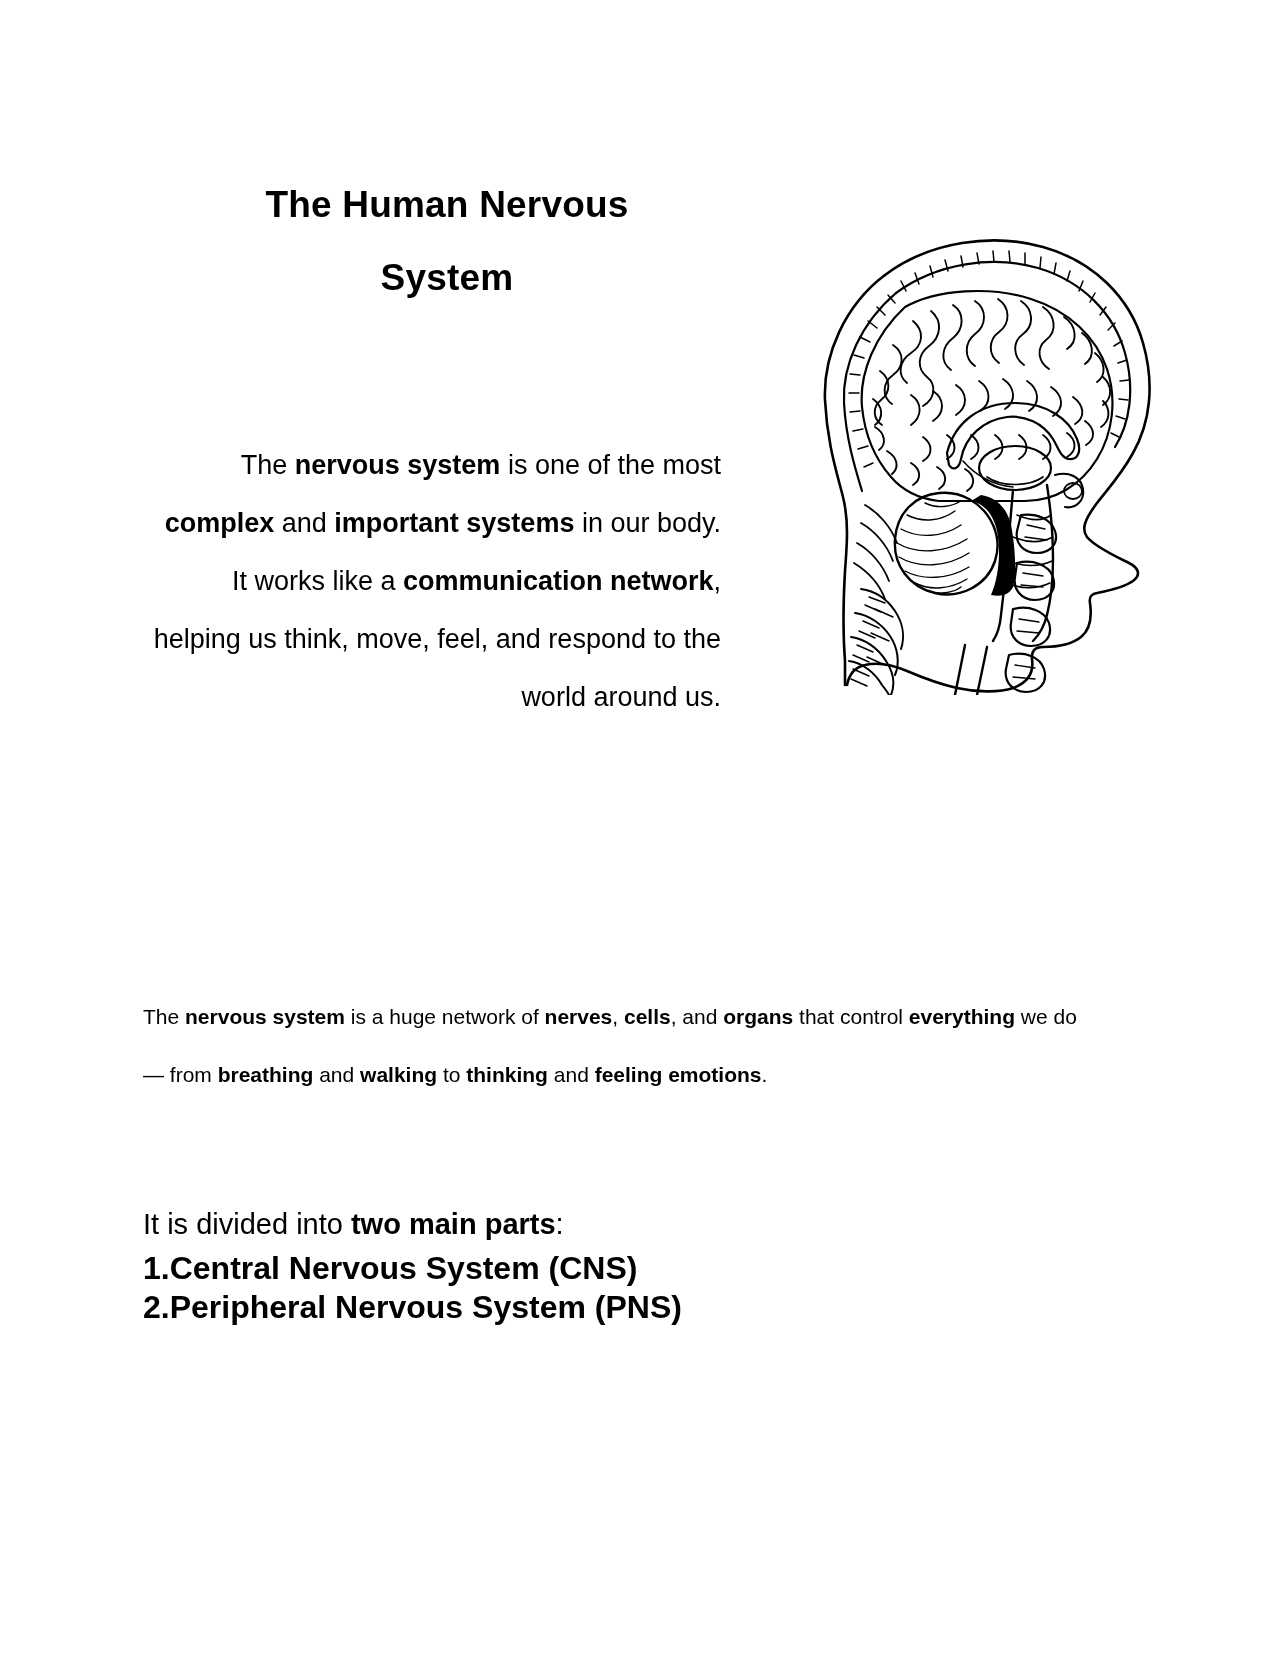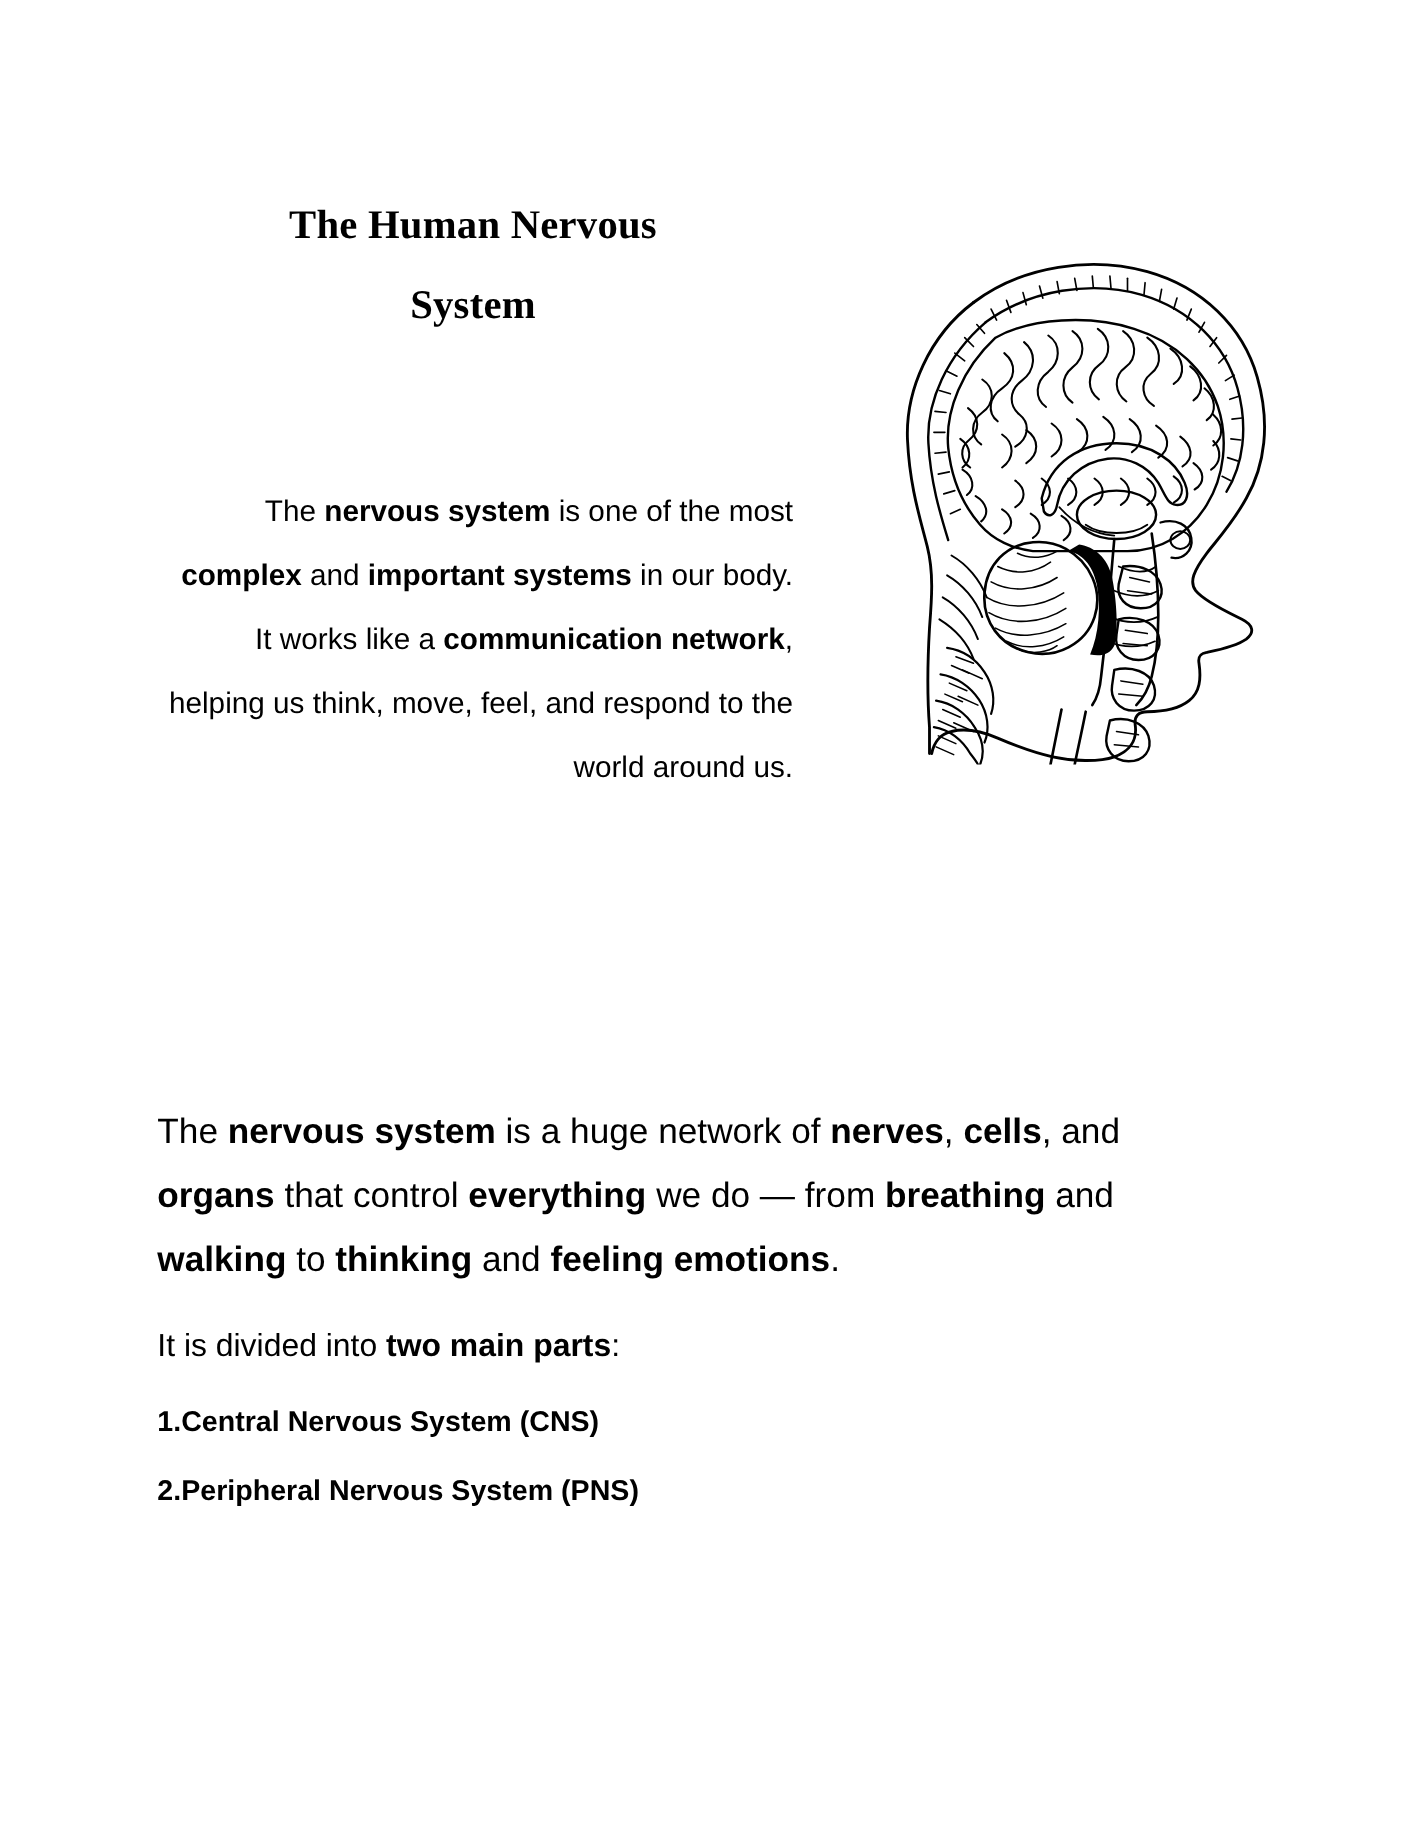--- a/index.html
+++ b/index.html
@@ -18,25 +18,24 @@
   .page {
     position: relative;
     width: 1280px;
     height: 1656px;
     background: #ffffff;
   }
 
   
   .title-block {
     position: absolute;
-    left: 126px;
+    left: 143px;
     top: 168px;
     width: 608px;
     text-align: center;
-    font-family: Liberation Serif, serif;
   }
   .title-line {
     font-size: 37px;
     font-weight: bold;
     line-height: 73px;
     letter-spacing: 0.2px;
     white-space: nowrap;
   }
 
   
@@ -71,46 +70,45 @@
     line-height: 44px;
     letter-spacing: 0.1px;
   }
 
   
   .body-para {
     position: absolute;
     left: 143px;
     top: 967px;
     width: 950px;
-    font-size: 32px;
+    font-size: 21px;
     line-height: 58px;
   }
 
   .divided-line {
     position: absolute;
     left: 143px;
     top: 1166px;
     width: 950px;
     font-size: 29px;
     line-height: 58px;
   }
 
   
   .num-list {
     position: absolute;
     left: 143px;
     top: 1249px;
     width: 950px;
   }
   .num-item {
-    font-size: 26px;
+    font-size: 32px;
     font-weight: bold;
     line-height: 39px;
     white-space: nowrap;
-    margin-top: 24px;
   }
 
   b, strong { font-weight: bold; }
 </style>
 </head>
 <body>
 
 <div class="page">
 
   <div class="title-block">

